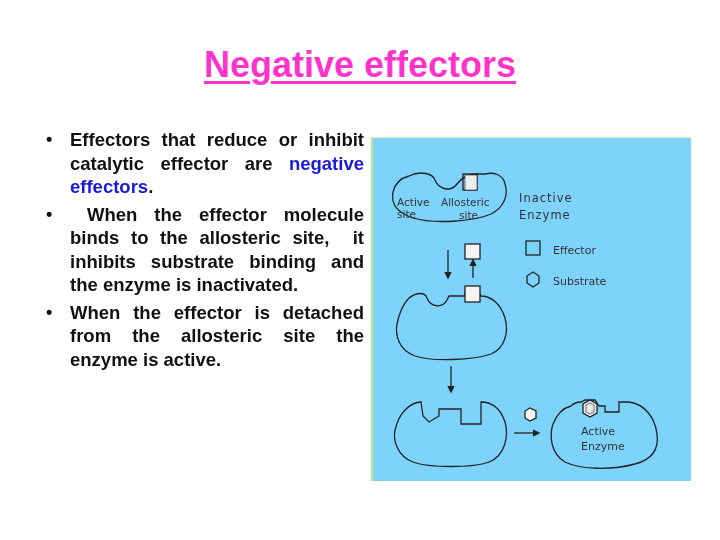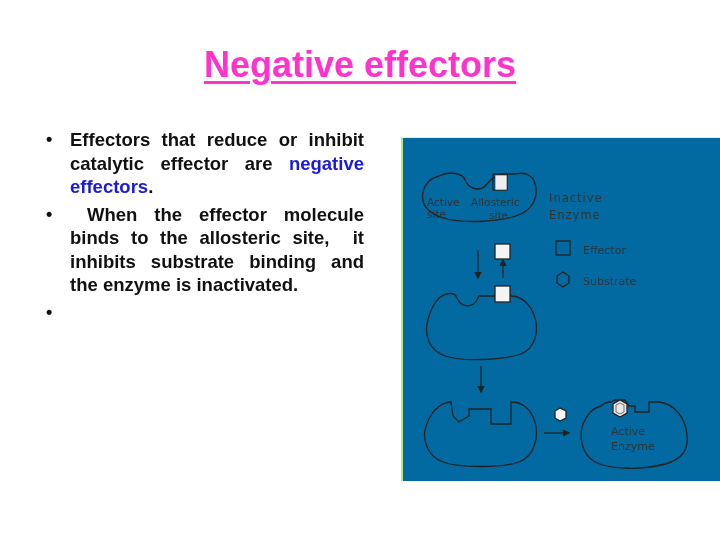--- a/index.html
+++ b/index.html
@@ -18,42 +18,43 @@
     .bullet {
       position: relative; padding-left: 24px; margin: 0 0 4px 0;
       font-size: 18.5px; font-weight: bold; line-height: 23.5px; color: #111111;
       text-align: justify; text-align-last: left;
     }
     .bullet .dot {
       position: absolute; left: 0; top: 0; font-size: 18px;
     }
     .bullet .hl { color: #1a1adb; }
     .figure {
-      position: absolute; left: 401px; top: 137px; width: 318px; height: 343px;
-      border-left: 2px solid #b8e986; border-top: 1px solid #e2f3c8; background: #0369a1;
+      position: absolute; left: 371px; top: 137px; width: 318px; height: 343px;
+      border-left: 2px solid #b8e986; border-top: 1px solid #e2f3c8; background: #7dd3fc;
     }
     .figure svg { position: absolute; left: 0; top: 0; }
     .lbl { font-family: "DejaVu Sans", sans-serif; font-size: 10.5px; fill: #333333; }
   </style>
 </head>
 <body>
 
 <div class="title"><span>Negative effectors</span></div>
 
 <ul class="bullets">
   <li class="bullet">
     <span class="dot">•</span>
     <span>Effectors that reduce or inhibit catalytic effector are </span><span class="hl">negative effectors</span><span>.</span>
   </li>
   <li class="bullet">
     <span class="dot">•</span>
     <span style="white-space: pre-wrap;"> When the effector molecule binds to the allosteric site,  it inhibits substrate binding and the enzyme is inactivated.</span>
   </li>
   <li class="bullet">
     <span class="dot">•</span>
+    <span>When the effector is detached from the allosteric site the enzyme is active.</span>
   </li>
 </ul>
 
 <div class="figure">
   <svg width="318" height="343" viewBox="0 0 318 343">
     <g fill="none" stroke="#222" stroke-width="1.3">
 
       <path d="M 36 38 C 48 32 60 36 62 42 C 66 52 78 54 84 46 C 90 38 98 36 104 36 L 112 36 C 120 34 130 36 132 46 C 136 58 130 70 118 76 C 100 84 60 86 40 80 C 22 74 18 64 20 54 C 22 46 28 40 36 38 Z"></path>
       <rect x="90" y="36" width="14" height="16" stroke-width="1.3"></rect>
       <rect x="92" y="37" width="12" height="15" stroke-width="0.6" fill="#eee"></rect>

